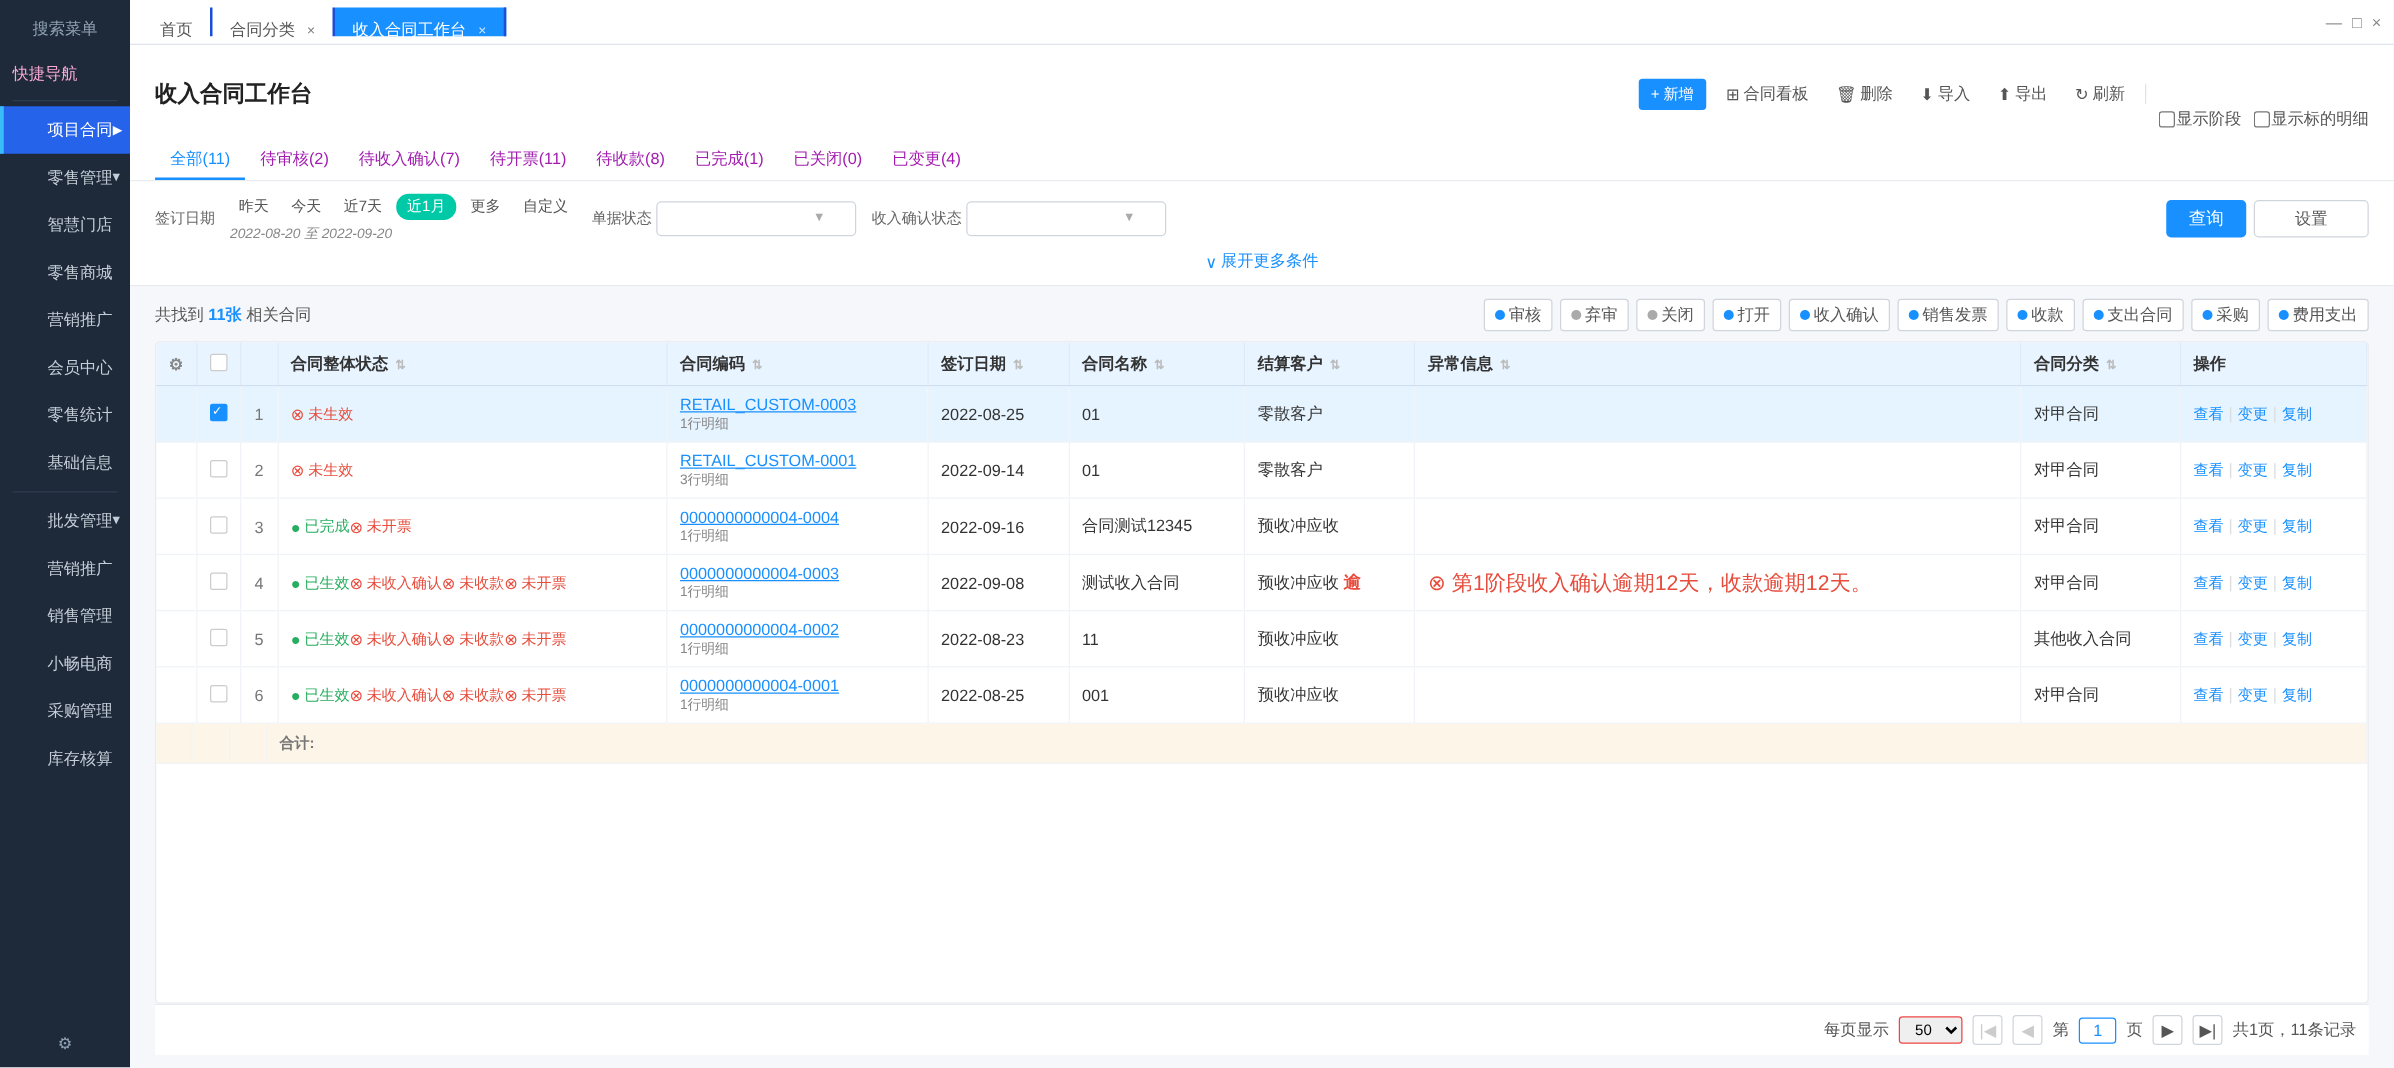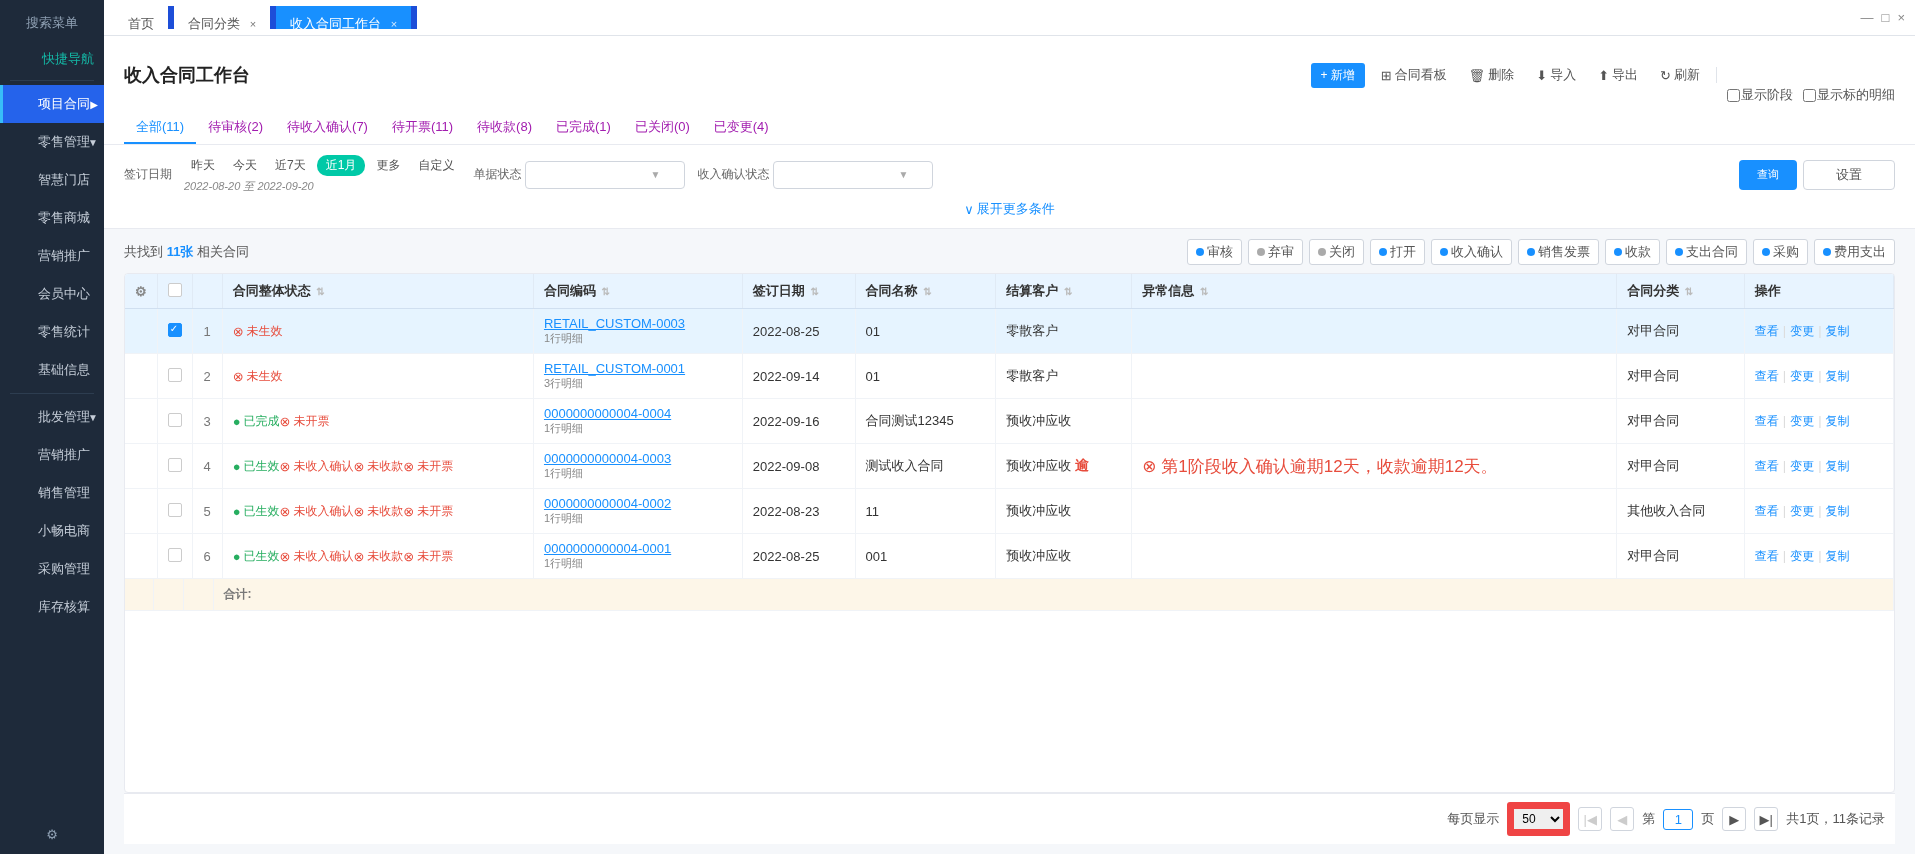--- a/index.html
+++ b/index.html
@@ -1,33 +1,33 @@
 <!DOCTYPE html>
 <html><head>
   <meta charset="utf-8">
   <style>
     * { box-sizing: border-box; margin: 0; padding: 0; font-family: 'Microsoft YaHei', Arial, sans-serif; font-size: 13px; }
     body { background: #f0f2f5; display: flex; height: 854px; overflow: hidden; }
 
     
     .sidebar { width: 104px; background: #1e2a3a; display: flex; flex-direction: column; color: #c5cdd8; flex-shrink: 0; }
     .sidebar-search { padding: 14px 10px 10px; color: #8fa0b3; font-size: 13px; cursor: pointer; text-align: center; }
-    .sidebar-nav { padding: 8px 10px; color: #14b8a6; font-size: 13px; cursor: pointer; text-align: right; }
+    .sidebar-nav { padding: 8px 10px; color: #f9a8d4; font-size: 13px; cursor: pointer; text-align: left; }
     .sidebar-item { padding: 10px 14px; text-align: right; cursor: pointer; color: #c5cdd8; font-size: 13px; position: relative; }
     .sidebar-item.active { background: #2563eb; color: #fff; border-left: 3px solid #38bdf8; }
     .sidebar-item .arrow { position: absolute; right: 6px; top: 50%; transform: translateY(-50%); font-size: 10px; }
     .sidebar-divider { height: 1px; background: #2d3d50; margin: 4px 10px; }
     .sidebar-bottom { margin-top: auto; padding: 12px 0; text-align: center; cursor: pointer; color: #8fa0b3; }
 
     
     .main { flex: 1; display: flex; flex-direction: column; overflow: hidden; }
 
     
     .tabs-bar { background: #fff; border-bottom: 1px solid #e0e4ea; display: flex; align-items: center; padding: 0 10px; height: 36px; }
-    .tab { padding: 0 14px; height: 23px; line-height: 36px; cursor: pointer; color: #555; font-size: 13px; border-right: 6px solid #1d4ed8; }
+    .tab { padding: 0 14px; height: 23px; line-height: 36px; cursor: pointer; color: #555; font-size: 13px; border-right: 2px solid #1d4ed8; }
     .tab.active { background: #1890ff; color: #fff; position: relative; }
     .tab .close { margin-left: 6px; font-size: 11px; opacity: 0.8; }
     .tab-home { color: #555; }
     .tabs-right { margin-left: auto; display: flex; align-items: center; gap: 8px; color: #888; font-size: 13px; }
     .tabs-right span { cursor: pointer; }
 
     
     .page-header { background: #fff; padding: 10px 20px 0; border-bottom: 1px solid #e8eaf0; }
     .page-title-row { display: flex; align-items: center; justify-content: space-between; margin-bottom: 8px; }
     .page-title { font-size: 18px; font-weight: bold; color: #222; }
@@ -49,21 +49,21 @@
     .date-quick { display: flex; align-items: flex-start; flex-direction: column; gap: 2px; }
     .date-quick-btns { display: flex; align-items: center; gap: 4px; }
     .date-btn { padding: 2px 7px; border-radius: 3px; cursor: pointer; font-size: 12px; color: #555; }
     .date-btn.active { background: #00c9a7; color: #fff; border-radius: 10px; padding: 2px 9px; }
     .date-range-text { font-size: 11px; color: #888; margin-top: 1px; font-style: italic; }
     .filter-select { display: flex; align-items: center; gap: 4px; }
     .filter-select-box { border: 1px solid #d0d5dd; border-radius: 4px; padding: 3px 24px 3px 8px; font-size: 12px; color: #555; position: relative; min-width: 160px; height: 28px; cursor: pointer; background: #fff; display: flex; align-items: center; justify-content: space-between; }
     .filter-select-box .caret { color: #aaa; font-size: 10px; }
     .expand-more { display: flex; align-items: center; justify-content: center; color: #1890ff; cursor: pointer; font-size: 12px; gap: 3px; margin-top: 4px; }
     .filter-actions { margin-left: auto; display: flex; gap: 6px; }
-    .btn-query { background: #1890ff; color: #fff; border: none; border-radius: 4px; padding: 5px 18px; cursor: pointer; font-size: 11px; }
+    .btn-query { background: #1890ff; color: #fff; border: none; border-radius: 4px; padding: 5px 18px; cursor: pointer; font-size: 14px; }
     .btn-setting { background: #fff; color: #555; border: 1px solid #d0d5dd; border-radius: 4px; padding: 5px 32px; cursor: pointer; font-size: 13px; }
 
     
     .content { flex: 1; overflow: hidden; display: flex; flex-direction: column; padding: 10px 20px; background: #f5f7fa; }
     .result-bar { display: flex; align-items: center; justify-content: space-between; margin-bottom: 8px; }
     .result-text { color: #555; font-size: 13px; }
     .result-text strong { color: #1890ff; }
     .action-bar { display: flex; align-items: center; gap: 6px; flex-wrap: wrap; }
     .action-btn { display: flex; align-items: center; gap: 3px; cursor: pointer; color: #555; font-size: 12px; padding: 3px 8px; border: 1px solid #d0d5dd; border-radius: 3px; background: #fff; }
     .action-btn .dot { width: 8px; height: 8px; border-radius: 50%; display: inline-block; }
@@ -86,21 +86,21 @@
     .sub-text { color: #888; font-size: 11px; }
     .op-links { display: flex; gap: 4px; }
     .op-link { color: #1890ff; cursor: pointer; font-size: 12px; }
     .op-sep { color: #ddd; }
     .error-msg { color: #e74c3c; font-size: 17px; }
     .urgency-icon { color: #e74c3c; font-weight: bold; font-size: 14px; margin-right: 2px; }
     .summary-row td { background: #fdf6e8; font-weight: bold; color: #555; }
 
     
     .pagination-bar { display: flex; align-items: center; justify-content: flex-end; padding: 8px 10px; background: #fff; border-top: 1px solid #e8eaf0; gap: 8px; font-size: 13px; color: #555; }
-    .page-size-select { border: 7px solid #ef4444; border-radius: 3px; padding: 2px 4px; font-size: 12px; }
+    .page-size-select { border: 1px solid #ef4444; border-radius: 3px; padding: 2px 4px; font-size: 12px; text-align: center; }
     .page-btn { width: 24px; height: 24px; display: flex; align-items: center; justify-content: center; border: 1px solid #d0d5dd; border-radius: 3px; cursor: pointer; color: #555; background: #fff; }
     .page-btn.disabled { color: #ccc; cursor: default; }
     .page-current { padding: 2px 8px; border: 1px solid #1890ff; border-radius: 3px; color: #1890ff; min-width: 30px; text-align: center; }
 
     .checkbox-cell { width: 30px; text-align: center; }
     .num-cell { width: 30px; text-align: center; color: #777; }
     .check-box { width: 14px; height: 14px; border: 1px solid #ccc; border-radius: 2px; display: inline-block; cursor: pointer; background: #fff; }
     .check-box.checked { background: #1890ff; border-color: #1890ff; position: relative; }
     .check-box.checked::after { content: '✓'; color: #fff; font-size: 10px; position: absolute; top: -1px; left: 1px; }
 

